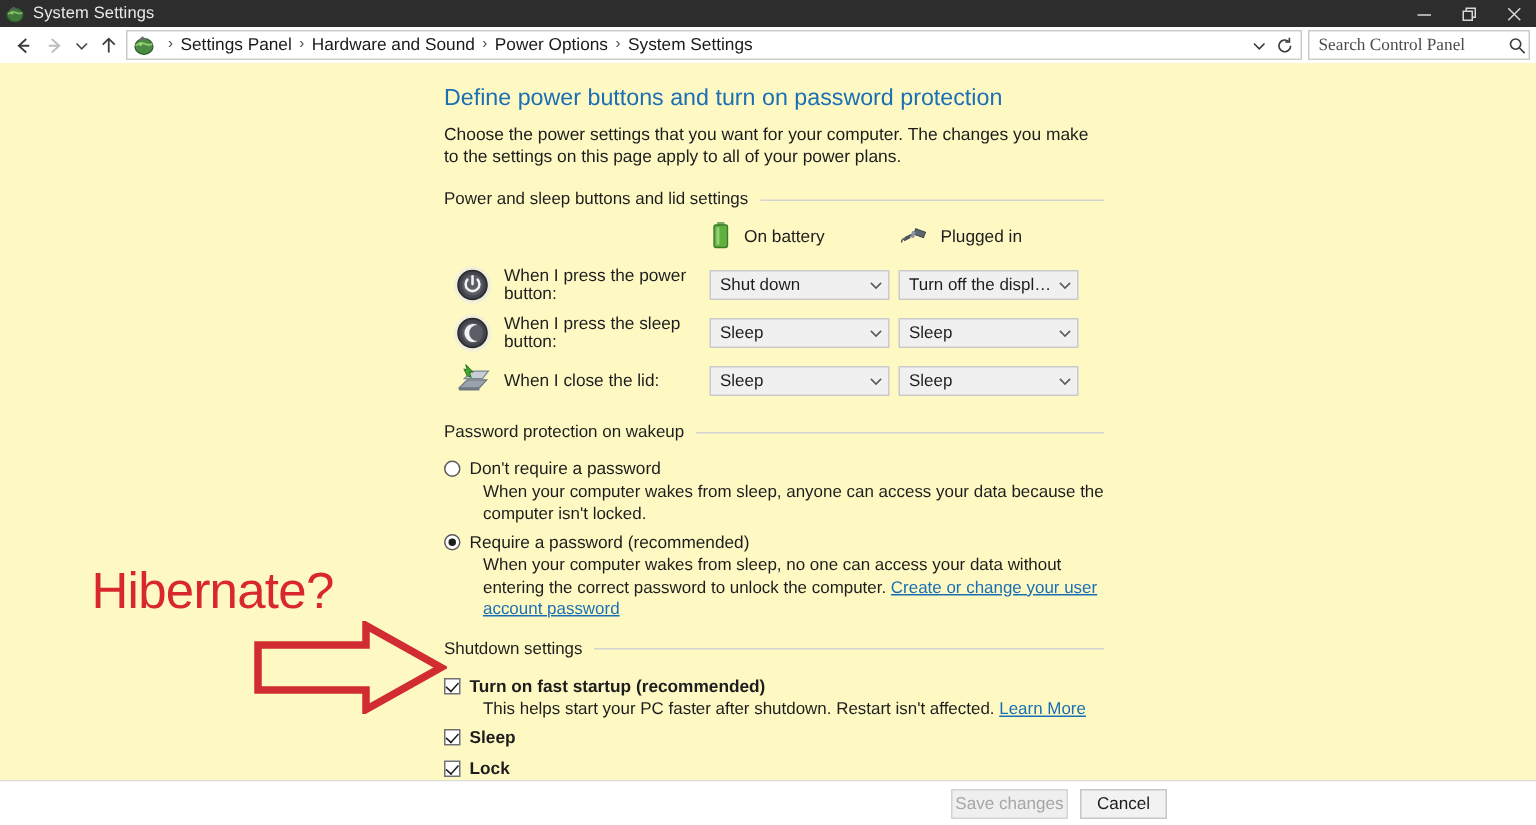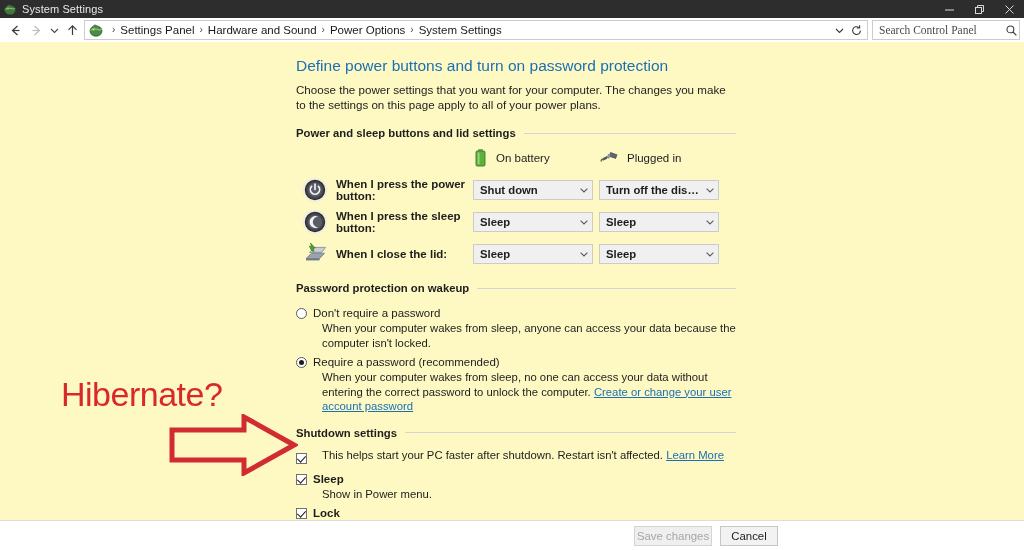--- a/index.html
+++ b/index.html
@@ -135,21 +135,21 @@
     width: 440px;
     margin-bottom: 15px;
   }
 
   .section-head {
     display: flex; align-items: center;
     font-size: 11.3px; color: #1d1d1d;
     margin-bottom: 9px;
     width: 440px;
   }
-  .section-head .label { flex: 0 0 auto; padding-right: 8px; white-space: nowrap; font-weight: bold; }
+  .section-head .label { flex: 0 0 auto; padding-right: 8px; white-space: nowrap; }
   .section-head .rule { flex: 1 1 auto; height: 1px; background: #d4d4d4; }
 
   
   .col-head {
     display: flex;
     margin-left: 177px;
     margin-bottom: 6px;
     align-items: center;
     height: 20px;
   }
@@ -157,21 +157,20 @@
     display: flex; align-items: center;
     font-size: 11.5px; color: #1d1d1d;
   }
   .col-cell.battery { width: 126px; }
   .col-cell .ctext { margin-left: 8px; }
 
   
   .row {
     display: flex; align-items: center;
     height: 32px;
-    font-weight: bold;
   }
   .row-icon {
     width: 28px; height: 28px;
     flex: 0 0 auto;
     position: relative;
     margin-right: 7px;
     margin-left: 5px;
   }
   .row-label {
     font-size: 11.5px; color: #1d1d1d;
@@ -544,33 +543,33 @@
       <div class="section-head" style="margin-top:13px;">
         <span class="label">Shutdown settings</span>
         <span class="rule"></span>
       </div>
 
       <div class="chk-row">
         <span class="opt-mark">
           <span class="checkbox on"></span>
         </span>
         <span class="opt-body">
+          <span class="chk-title">Turn on fast startup (recommended)</span>
           <div class="chk-sub">
             <span>This helps start your PC faster after shutdown. Restart isn't affected. </span><span class="linktext">Learn More</span>
           </div>
         </span>
       </div>
 
       <div class="chk-row">
         <span class="opt-mark">
           <span class="checkbox on"></span>
         </span>
         <span class="opt-body">
           <span class="chk-title">Sleep</span>
-          <div class="chk-sub">Show in Power menu.</div>
         </span>
       </div>
 
       <div class="chk-row">
         <span class="opt-mark">
           <span class="checkbox on"></span>
         </span>
         <span class="opt-body">
           <span class="chk-title">Lock</span>
           <div class="chk-sub">Show in account picture menu.</div>

